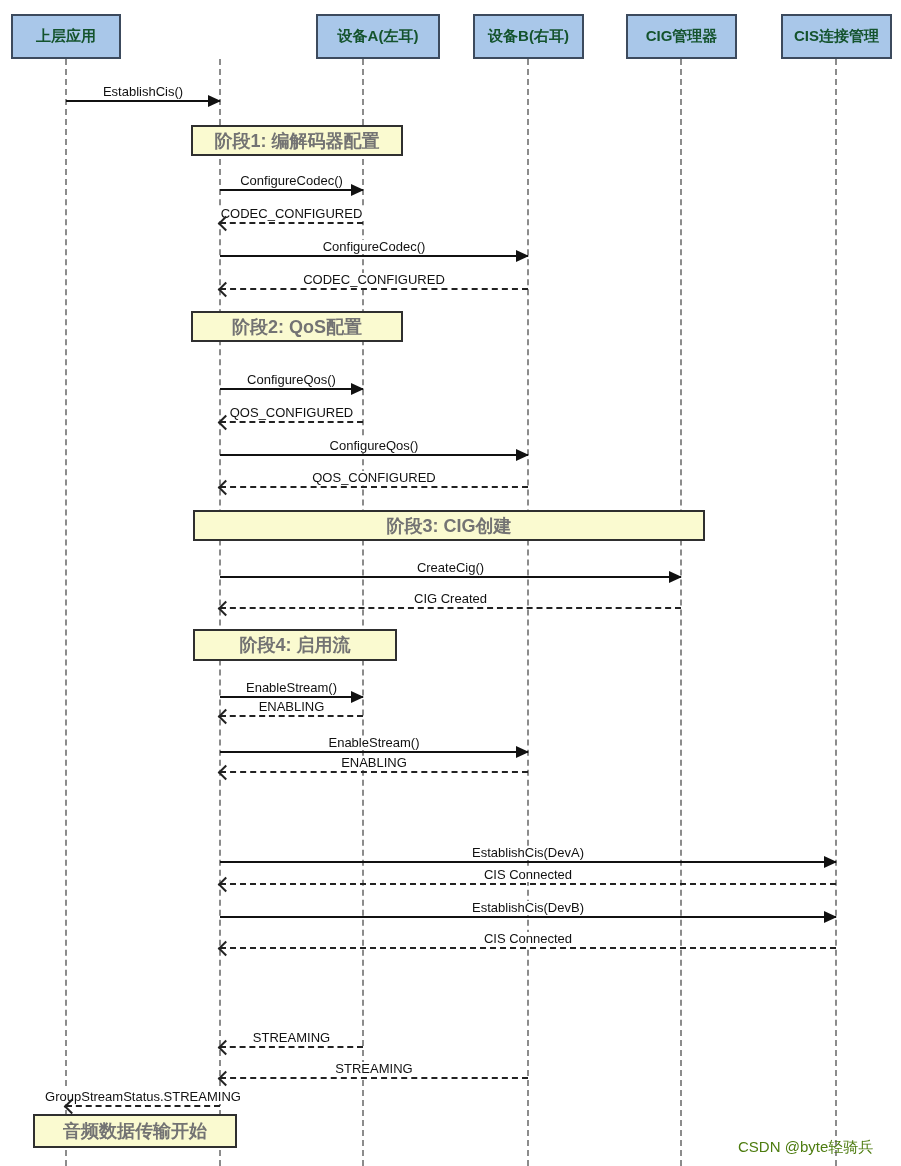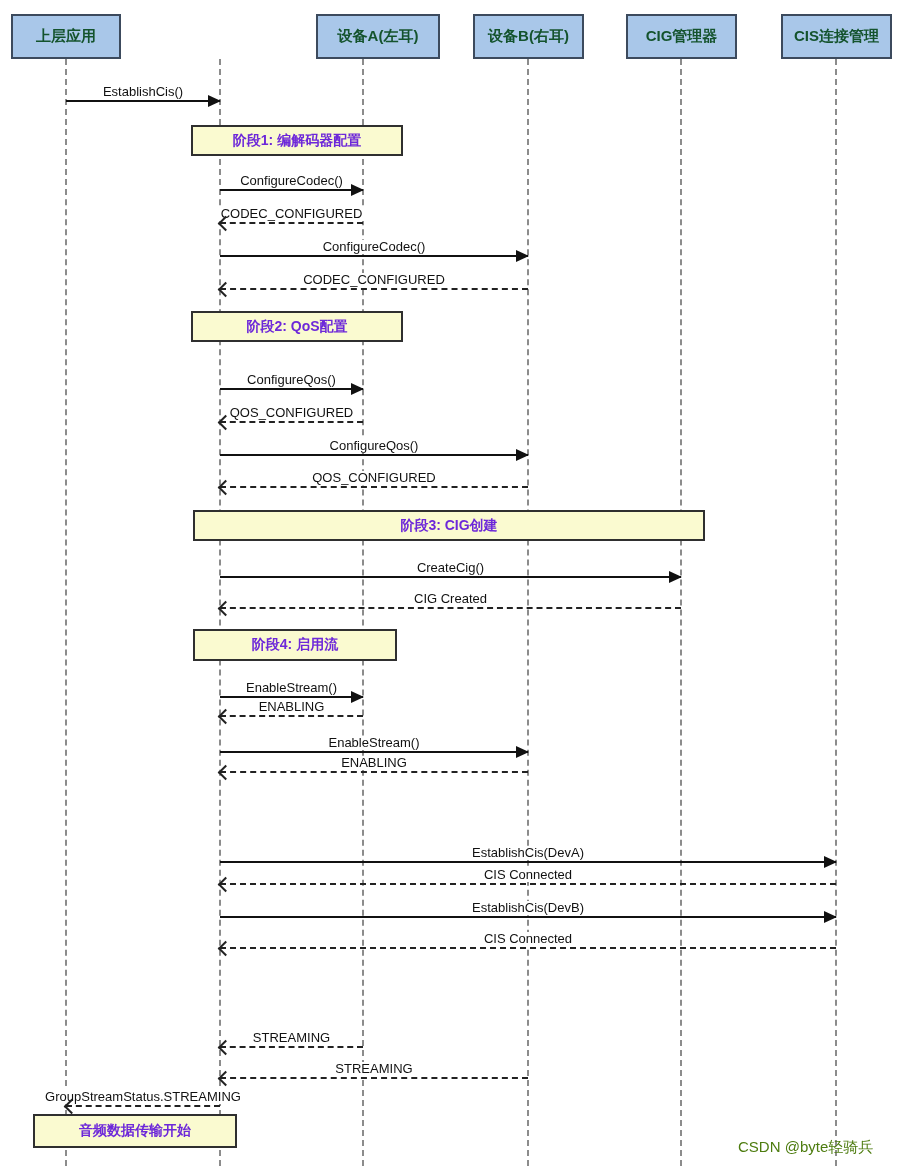--- a/index.html
+++ b/index.html
@@ -16,21 +16,21 @@
   }
   
   .lifeline{
     position:absolute;top:59px;height:1107px;width:0;
     border-left:2px dashed #8c8c8c;
   }
   
   .phase{
     position:absolute;background:#FAFAD0;border:2px solid #2f2f2f;box-sizing:border-box;
     display:flex;align-items:center;justify-content:center;
-    font-size:14px;font-weight:bold;color:#6d28d9;white-space:nowrap;z-index:3;
+    font-size:18px;font-weight:bold;color:#737373;white-space:nowrap;z-index:3;
   }
   
   .msg{position:absolute;height:0;z-index:2;}
   .msg.solid{border-top:2px solid #111;}
   .msg.dashed{border-top:2px dashed #222;}
   .msg-label{
     position:absolute;left:50%;bottom:3px;transform:translateX(-50%);
     background:#ffffff;padding:0 3px;font-size:13px;color:#111;white-space:nowrap;line-height:1.1;
   }
   .ah-filled-right{

